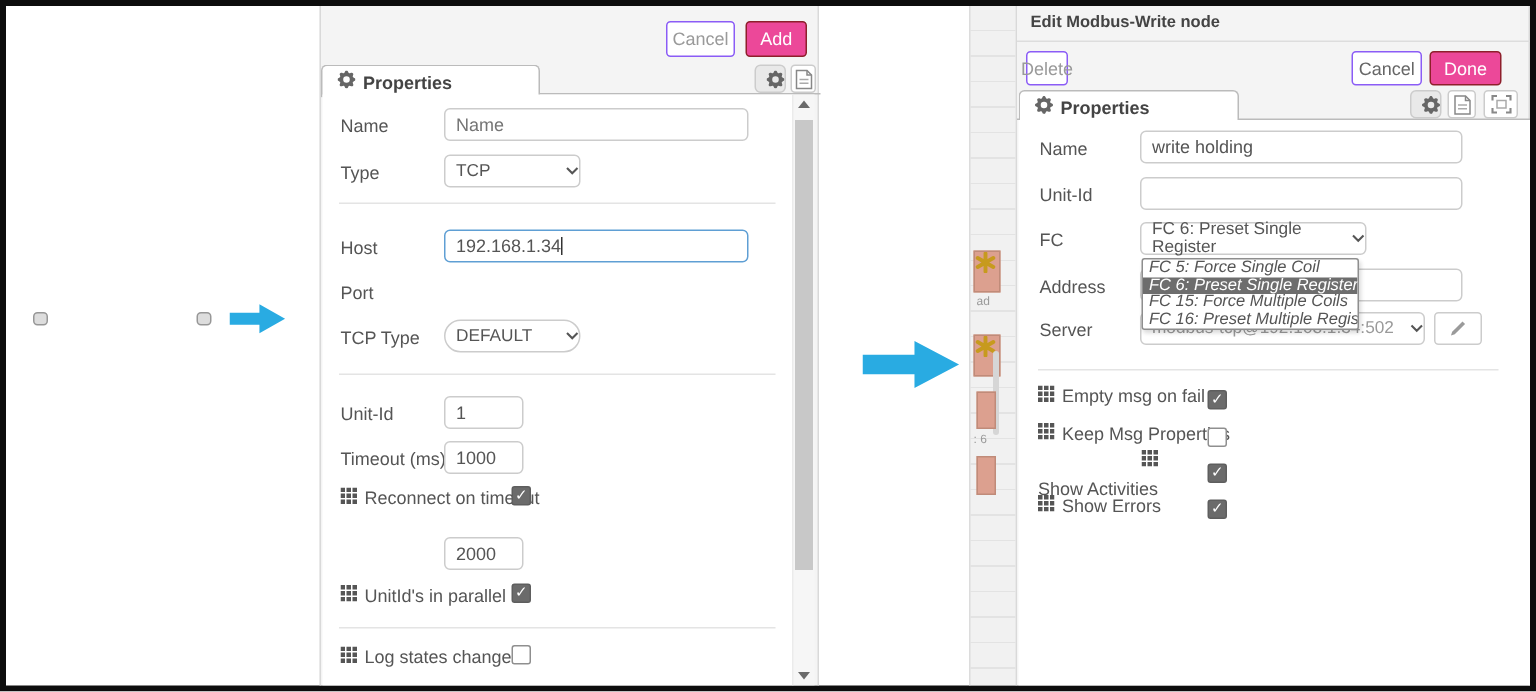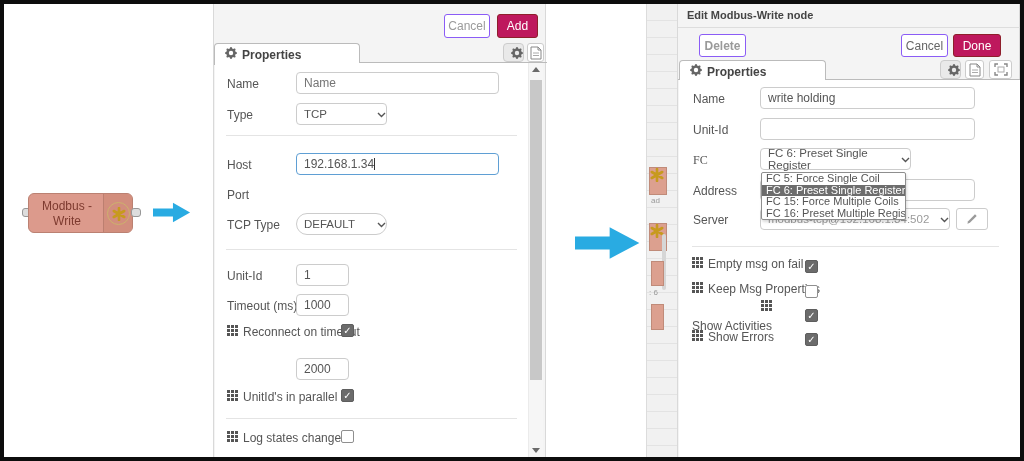--- a/index.html
+++ b/index.html
@@ -12,21 +12,21 @@
   .node .iconsec{position:absolute;right:0;top:0;bottom:0;width:28px;background:#d28e7d;
                  border-left:1px solid rgba(0,0,0,0.10);border-radius:0 5px 5px 0;}
   .node .iconring{position:absolute;width:21px;height:21px;border-radius:50%;
                   border:1px solid #cdb26c;top:8px;left:3px;display:flex;align-items:center;justify-content:center;}
   .node-label{color:#7d3a2f;font-size:12px;text-align:center;line-height:15px;}
   .port{background:#ddd;border:1px solid #979797;border-radius:3px;width:10px;height:9px;}
   
   .dialog{background:#f4f4f4;border-left:1px solid #d9d9d9;border-right:1px solid #d9d9d9;}
   .btn{display:flex;align-items:center;justify-content:center;font-size:12px;border-radius:3px;
        border:1px solid #8b5cf6;background:#fff;color:#666;cursor:pointer;}
-  .btn.red{background:#be185d;border-color:#8e1f2b;color:#fff;}
+  .btn.red{background:#ec4899;border-color:#8e1f2b;color:#fff;}
   .btn.ghost{color:#9a9a9a;}
   .tab{position:absolute;background:#fff;border:1px solid #bbb;border-bottom:none;
        border-radius:4px 4px 0 0;display:flex;align-items:center;gap:5px;padding-left:10px;
        font-size:12px;font-weight:bold;color:#444;}
   .tabrow-line{border-bottom:1px solid #bbb;}
   .iconbtn{display:flex;align-items:center;justify-content:center;border:1px solid #ccc;
            border-radius:3px;background:#fff;}
   .iconbtn.sel{background:#e9e9e9;}
   .form{background:#fff;}
   .flabel{font-size:12px;color:#555;}
@@ -40,54 +40,41 @@
   .caret{display:inline-block;width:1px;height:12px;background:#333;vertical-align:-2px;}
   
   .cb{width:13px;height:13px;border:1px solid #8f8f8f;border-radius:2px;background:#fff;
       display:flex;align-items:center;justify-content:center;font-size:10px;color:#fff;}
   .cb.checked{background:#6b6b6b;border-color:#5e5e5e;}
   .cb.checked::after{content:"\2713";font-family:"DejaVu Sans",sans-serif;line-height:1;}
   .cbrow-label{display:flex;align-items:flex-end;gap:5px;font-size:12px;color:#555;}
   
   .ddlist{background:#fff;border:1px solid #8e8e8e;border-radius:2px;box-shadow:1px 2px 3px rgba(0,0,0,.15);
           font-size:11px;color:#555;overflow:hidden;}
-  .ddopt{padding:0 4px;line-height:11.5px;height:11.5px;white-space:nowrap;}
+  .ddopt{padding:0 4px;line-height:11.5px;height:11.5px;white-space:nowrap;font-style:italic;}
   .ddopt.sel-opt{background:#6d6d6d;color:#fff;}
   
   .sb-track{background:#f6f6f6;border-left:1px solid #ebebeb;}
   .sb-thumb{position:absolute;left:1px;right:1px;background:#c8c8c8;}
   .sb-arrow{position:absolute;left:0;right:0;height:13px;display:flex;align-items:center;justify-content:center;}
   .tri-up{width:0;height:0;border-left:4px solid transparent;border-right:4px solid transparent;border-bottom:5px solid #6a6a6a;}
   .tri-down{width:0;height:0;border-left:4px solid transparent;border-right:4px solid transparent;border-top:5px solid #6a6a6a;}
   
   .gridstrip{background:#f1f1f1;border-left:1px solid #dcdcdc;
      background-image:repeating-linear-gradient(180deg,transparent 0 16px,#e3e3e3 16px 17px);}
   .frag{background:#dca08f;border:1px solid #c08b79;}
   .fragtext{font-size:8px;color:#999;}
   .hdr-title{font-size:11px;font-weight:bold;color:#444;}
 </style>
 </head>
 <body>
 
 <div class="stage">
 
   <div class="abs port" style="left:18px;top:204px;"></div>
-  <div class="abs node" style="left:24px;top:189px;width:105px;height:40px;">
-    <div class="node-label" style="position:absolute;left:0;top:5px;width:76px;">
-      <div>Modbus -</div>
-      <div>Write</div>
-    </div>
-    <div class="iconsec">
-      <span class="iconring">
-<svg width="14" height="14" viewBox="0 0 14 14" stroke="#c79a1e" stroke-width="2.6" stroke-linecap="round">
-            <path d="M7 1v12M1.8 4l10.4 6M12.2 4L1.8 10"></path>
-          </svg>
-</span>
-    </div>
-  </div>
   <div class="abs port" style="left:127px;top:204px;"></div>
   <div class="abs" style="left:149px;top:198px;width:38px;height:21px;">
 <svg width="100%" height="100%" viewBox="0 0 40 26" preserveAspectRatio="none">
         <polygon points="0,8 21,8 21,1 39,13 21,25 21,18 0,18" fill="#29abe2"></polygon>
       </svg>
 </div>
 
   <div class="abs dialog" style="left:209px;top:0;width:333px;height:453px;">
 
     <div class="abs btn ghost" style="left:230px;top:10px;width:46px;height:24px;">Cancel</div>
@@ -250,21 +237,21 @@
     <div class="abs frag" style="left:4px;top:257px;width:13px;height:25px;"></div>
     <div class="abs fragtext" style="left:2px;top:284px;">: 6</div>
     <div class="abs frag" style="left:4px;top:300px;width:13px;height:26px;"></div>
   </div>
 
   <div class="abs dialog" style="left:673px;top:0;width:343px;height:453px;">
 
     <div class="abs hdr-title" style="left:9px;top:5px;">Edit Modbus-Write node</div>
     <div class="abs" style="left:0;top:23px;width:343px;border-top:1px solid #ddd;"></div>
 
-    <div class="abs btn ghost" style="left:21px;top:30px;width:47px;height:23px;font-weight:bold;">Delete</div>
+    <div class="abs btn ghost" style="left:6px;top:30px;width:28px;height:23px;">Delete</div>
     <div class="abs btn" style="left:223px;top:30px;width:47px;height:23px;">Cancel</div>
     <div class="abs btn red" style="left:275px;top:30px;width:48px;height:23px;">Done</div>
 
     <div class="abs tabrow-line" style="left:0;top:55px;width:343px;height:21px;"></div>
     <div class="tab" style="left:1px;top:56px;width:135px;height:21px;">
       <span>
 <svg width="12" height="12" viewBox="0 0 16 16" fill="#666">
             <path fill-rule="evenodd" d="M9.405 1.05c-.413-1.4-2.397-1.4-2.81 0l-.1.34a1.464 1.464 0 0 1-2.105.872l-.31-.17c-1.283-.698-2.686.705-1.987 1.987l.169.311c.446.82.023 1.841-.872 2.105l-.34.1c-1.4.413-1.4 2.397 0 2.81l.34.1a1.464 1.464 0 0 1 .872 2.105l-.17.31c-.698 1.283.705 2.686 1.987 1.987l.311-.169a1.464 1.464 0 0 1 2.105.872l.1.34c.413 1.4 2.397 1.4 2.81 0l.1-.34a1.464 1.464 0 0 1 2.105-.872l.31.17c1.283.698 2.686-.705 1.987-1.987l-.169-.311a1.464 1.464 0 0 1 .872-2.105l.34-.1c1.4-.413 1.4-2.397 0-2.81l-.34-.1a1.464 1.464 0 0 1-.872-2.105l.17-.31c.698-1.283-.705-2.686-1.987-1.987l-.311.169a1.464 1.464 0 0 1-2.105-.872l-.1-.34zM8 10.93a2.929 2.929 0 1 1 0-5.86 2.929 2.929 0 0 1 0 5.86z"></path>
           </svg>
 </span>
@@ -290,21 +277,21 @@
 </div>
 
     <div class="abs form" style="left:1px;top:76px;width:341px;height:377px;">
 
       <div class="abs flabel" style="left:14px;top:12px;">Name</div>
       <input class="abs tfield" style="left: 81px; top: 7px; width: 215px;" value="write holding">
 
       <div class="abs flabel" style="left:14px;top:43px;">Unit-Id</div>
       <input class="abs tfield" style="left: 81px; top: 38px; width: 215px;">
 
-      <div class="abs flabel" style="left:14px;top:73px;font-family:Liberation Serif, serif;">FC</div>
+      <div class="abs flabel" style="left:14px;top:73px;">FC</div>
       <div class="abs sel" style="left:81px;top:68px;width:151px;">
         <span>FC 6: Preset Single Register</span>
         <span>
 <svg width="9" height="6" viewBox="0 0 9 6" fill="none" stroke="#555" stroke-width="1.4">
               <path d="M1 1l3.5 3.5L8 1"></path>
             </svg>
 </span>
       </div>
 
       <div class="abs flabel" style="left:14px;top:104px;">Address</div>

